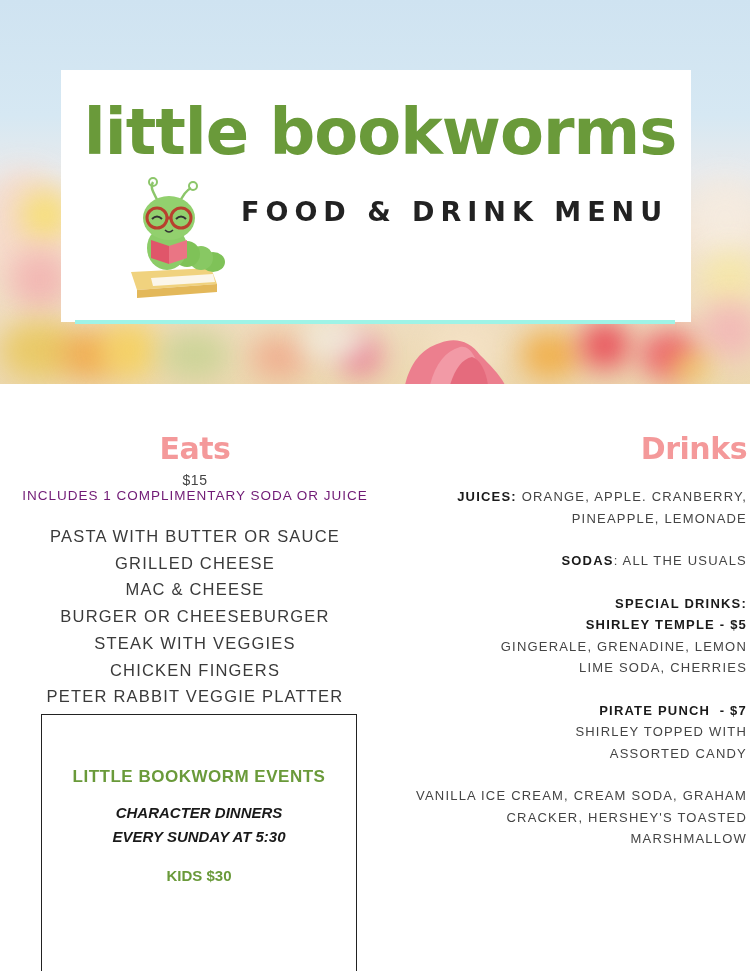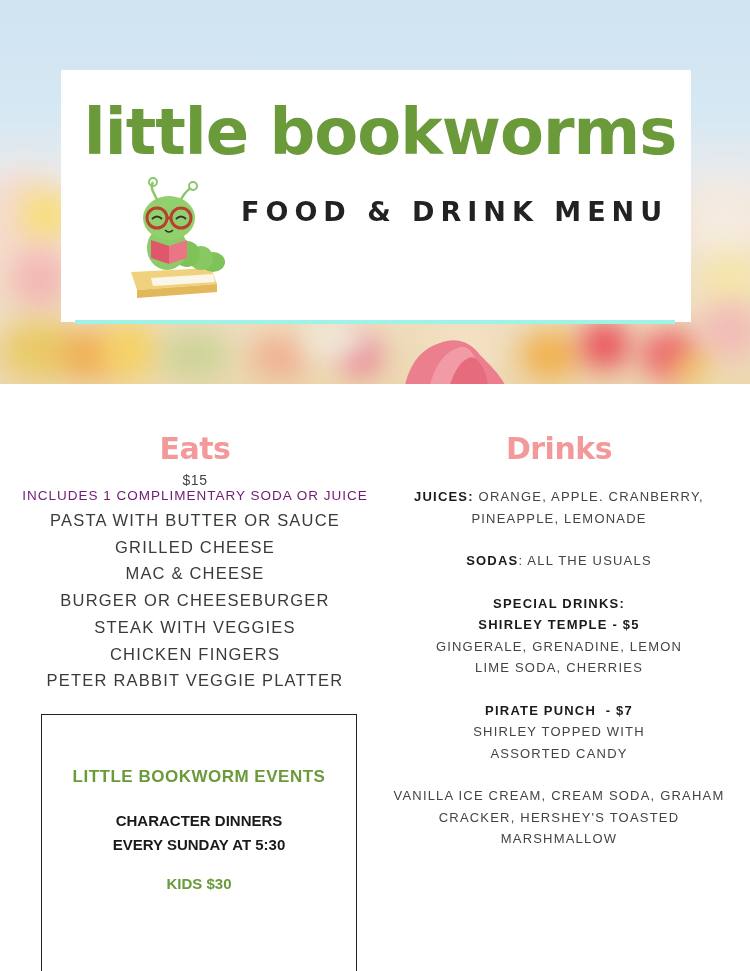--- a/index.html
+++ b/index.html
@@ -24,38 +24,38 @@
       font-family: "DejaVu Sans", sans-serif; font-weight: bold; font-size: 64px;
       letter-spacing: -1px; color: #6a9a3a; line-height: 1;
     }
     .subtitle {
       position: absolute; left: 180px; top: 128px; font-family: "DejaVu Sans", sans-serif;
       font-weight: bold; font-size: 27px; letter-spacing: 6px; color: #222; line-height: 1;
     }
     .worm { position: absolute; left: 60px; top: 104px; width: 110px; height: 125px; }
 
     .col-left { position: absolute; left: 0; top: 398px; width: 390px; text-align: center; }
-    .col-right { position: absolute; left: 379px; top: 398px; width: 360px; text-align: center; }
+    .col-right { position: absolute; left: 387px; top: 398px; width: 360px; text-align: right; }
 
     .section-head {
       font-family: "DejaVu Sans", sans-serif; font-weight: bold; color: #f4999a;
       font-size: 30px; line-height: 1; letter-spacing: -0.5px; margin-top: 36px;
     }
     .price { font-size: 14px; color: #444; margin-top: 8px; letter-spacing: 0.5px; }
     .includes { font-size: 13.5px; color: #701a75; letter-spacing: 1px; }
-    .eats-list { margin-top: 4px; list-style: none; }
+    .eats-list { margin-top: 20px; list-style: none; }
     .eats-list li { font-size: 16.5px; line-height: 26.7px; letter-spacing: 1.2px; color: #3a3a3a; }
 
     .events-box {
       position: absolute; left: 41px; top: 714px; width: 316px; height: 288px;
       border: 1.5px solid #222; background: #fff; text-align: center;
     }
     .events-title { margin-top: 52px; font-size: 17px; font-weight: bold; color: #6a9a3a; letter-spacing: 0.5px; }
     .events-line { font-size: 15px; font-weight: bold; color: #1a1a1a; line-height: 24px; }
-    .events-lines { margin-top: 22px; }
+    .events-lines { margin-top: 14px; font-style: italic; }
     .events-price { margin-top: 18px; font-size: 15px; font-weight: bold; color: #6a9a3a; }
 
     .drinks-body { margin-top: 22px; font-size: 13px; letter-spacing: 1.2px; color: #444; line-height: 21.5px; }
     .drinks-body .b { font-weight: bold; color: #1a1a1a; }
     .gap { height: 21px; }
   </style>
 </head>
 <body>
 
 <div class="hero">

